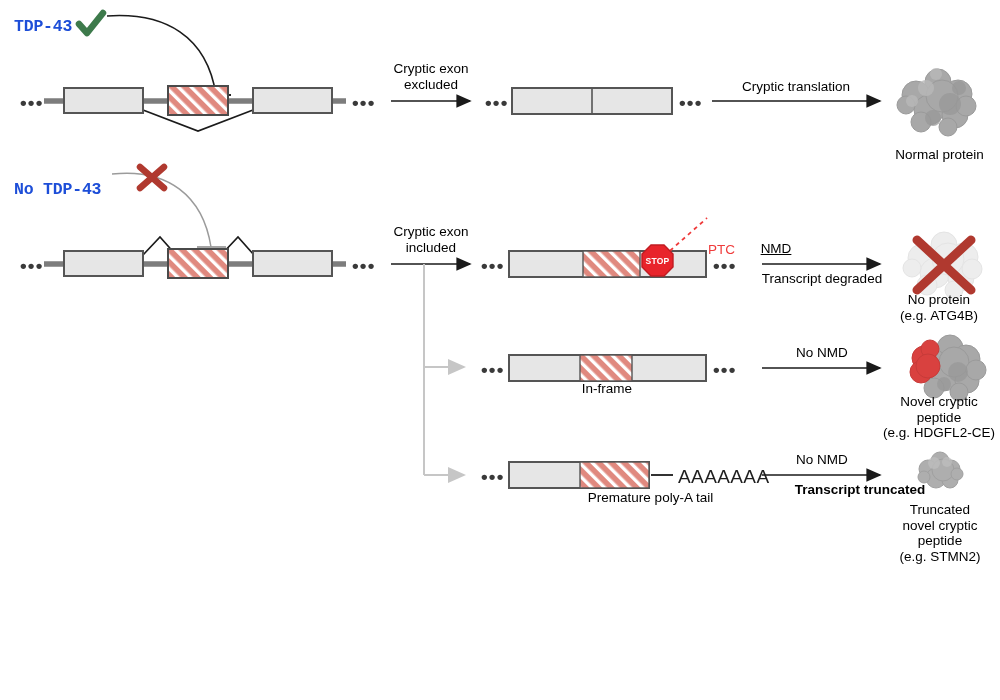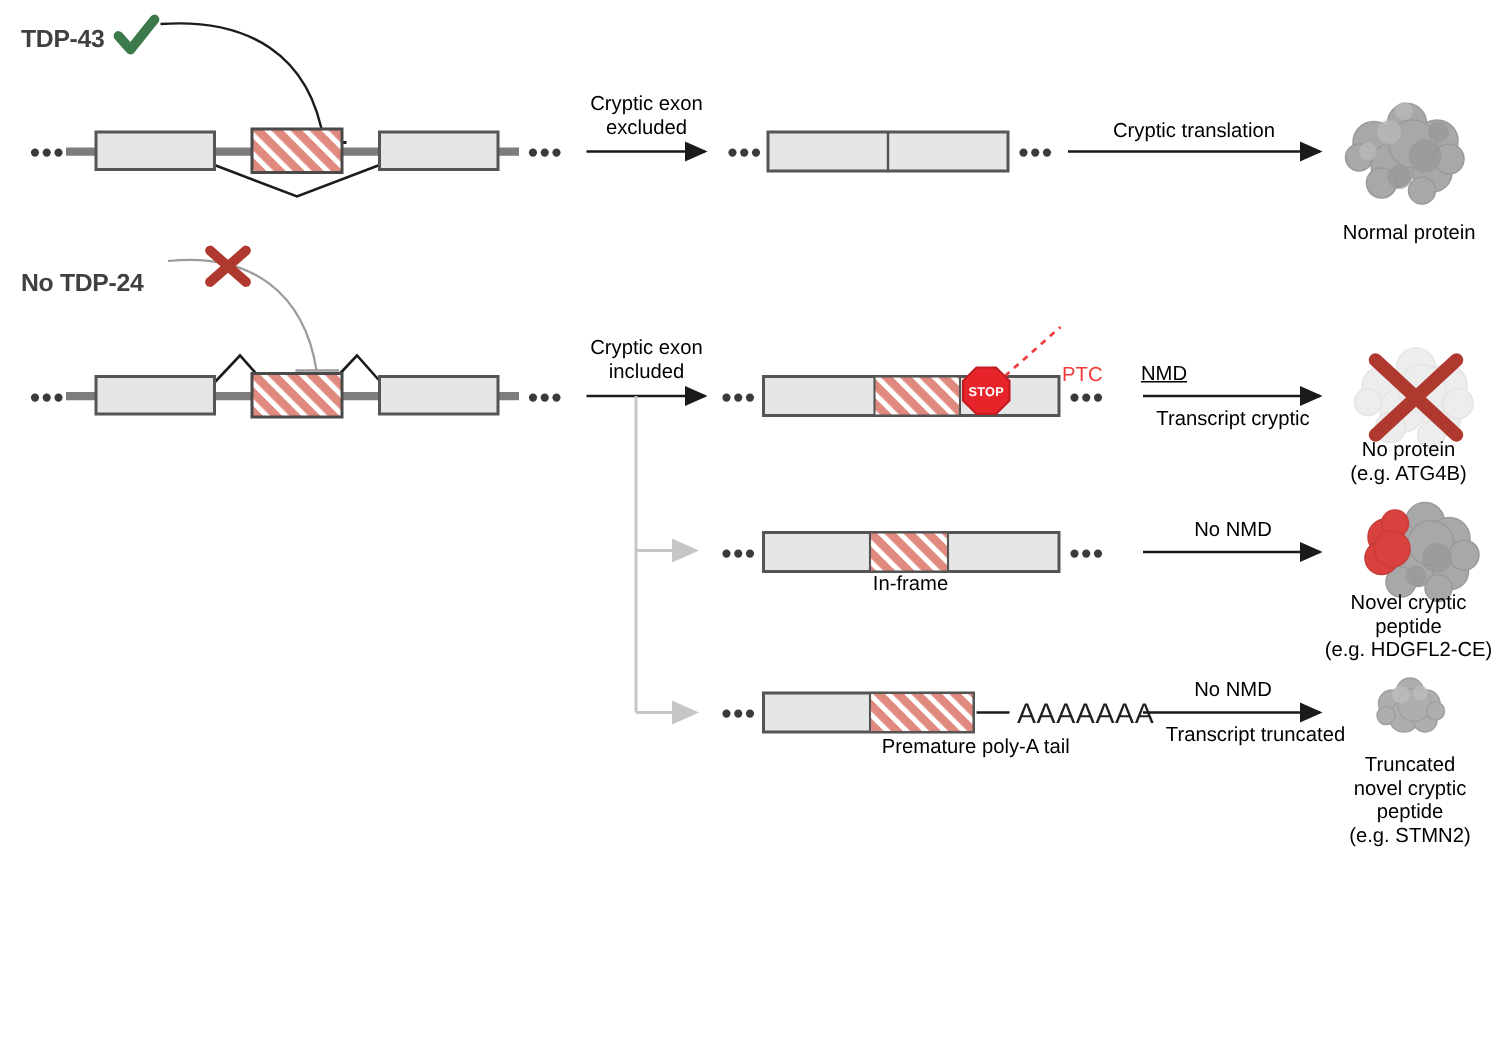--- a/index.html
+++ b/index.html
@@ -8,22 +8,23 @@
     font-family:"Liberation Sans", sans-serif;
     color:#222222;overflow:hidden;position:relative;
   }
   #stage{position:absolute;left:0;top:0;width:1000px;height:700px;}
   .lbl{
     position:absolute;font-size:13.5px;line-height:15.5px;color:#000000;
     text-align:center;white-space:pre;
   }
   .lbl.multi{white-space:pre-line;}
   .cond{
-    position:absolute;font-size:16.5px;font-weight:bold;color:#404040;
+    position:absolute;font-size:16.5px;font-weight:bold;color:#1d4ed8;
     letter-spacing:-0.2px;
+    font-family:Liberation Mono, monospace;
   }
   .dots{
     position:absolute;font-size:19px;font-weight:bold;color:#3a3a3a;
     letter-spacing:1.2px;line-height:1;
   }
   .ptc{
     position:absolute;font-size:13.5px;color:#ef3b3b;margin-top:46px;
   }
   .poly{
     position:absolute;font-size:19px;color:#1f1f1f;letter-spacing:0.4px;
@@ -224,21 +225,21 @@
         <circle cx="924" cy="477" r="6"></circle>
       </g>
       <g fill="#bdbdbd" opacity="0.8">
         <circle cx="934" cy="463" r="6"></circle>
         <circle cx="947" cy="462" r="5"></circle>
       </g>
     </g>
   </svg>
 
   <div class="cond" style="left:14px;top:17px;">TDP-43</div>
-  <div class="cond" style="left:14px;top:180px;">No TDP-24</div>
+  <div class="cond" style="left:14px;top:180px;">No TDP-43</div>
 
   <div class="dots" style="left:20px;top:93px;">•••</div>
   <div class="dots" style="left:352px;top:93px;">•••</div>
   <div class="dots" style="left:485px;top:93px;">•••</div>
   <div class="dots" style="left:679px;top:93px;">•••</div>
 
   <div class="dots" style="left:20px;top:256px;">•••</div>
   <div class="dots" style="left:352px;top:256px;">•••</div>
 
   <div class="dots" style="left:481px;top:256px;">•••</div>
@@ -255,32 +256,32 @@
   <div class="lbl" style="left:716px;top:79px;width:160px;">Cryptic translation</div>
 
   <div class="lbl" style="left:872px;top:147px;width:135px;">Normal protein</div>
 
   <div class="lbl multi" style="left:371px;top:224px;width:120px;">Cryptic exon
 included</div>
 
   <div class="ptc" style="left:708px;top:196px;">PTC</div>
 
   <div class="lbl" style="left:720px;top:241px;width:112px;text-decoration:underline;">NMD</div>
-  <div class="lbl" style="left:754px;top:271px;width:136px;">Transcript cryptic</div>
+  <div class="lbl" style="left:754px;top:271px;width:136px;">Transcript degraded</div>
   <div class="lbl multi" style="left:876px;top:292px;width:126px;">No protein
 (e.g. ATG4B)</div>
 
   <div class="lbl" style="left:547px;top:381px;width:120px;">In-frame</div>
   <div class="lbl" style="left:766px;top:345px;width:112px;">No NMD</div>
   <div class="lbl multi" style="left:870px;top:394px;width:138px;">Novel cryptic
 peptide
 (e.g. HDGFL2-CE)</div>
 
   <div class="poly" style="left:678px;top:466px;">AAAAAAA</div>
   <div class="lbl" style="left:518px;top:490px;width:265px;">Premature poly-A tail</div>
   <div class="lbl" style="left:766px;top:452px;width:112px;">No NMD</div>
-  <div class="lbl" style="left:765px;top:482px;width:144px;">Transcript truncated</div>
+  <div class="lbl" style="left:788px;top:482px;width:144px;font-weight:bold;">Transcript truncated</div>
   <div class="lbl multi" style="left:878px;top:502px;width:124px;">Truncated
 novel cryptic
 peptide
 (e.g. STMN2)</div>
 
 </div>
 
 </body></html>

